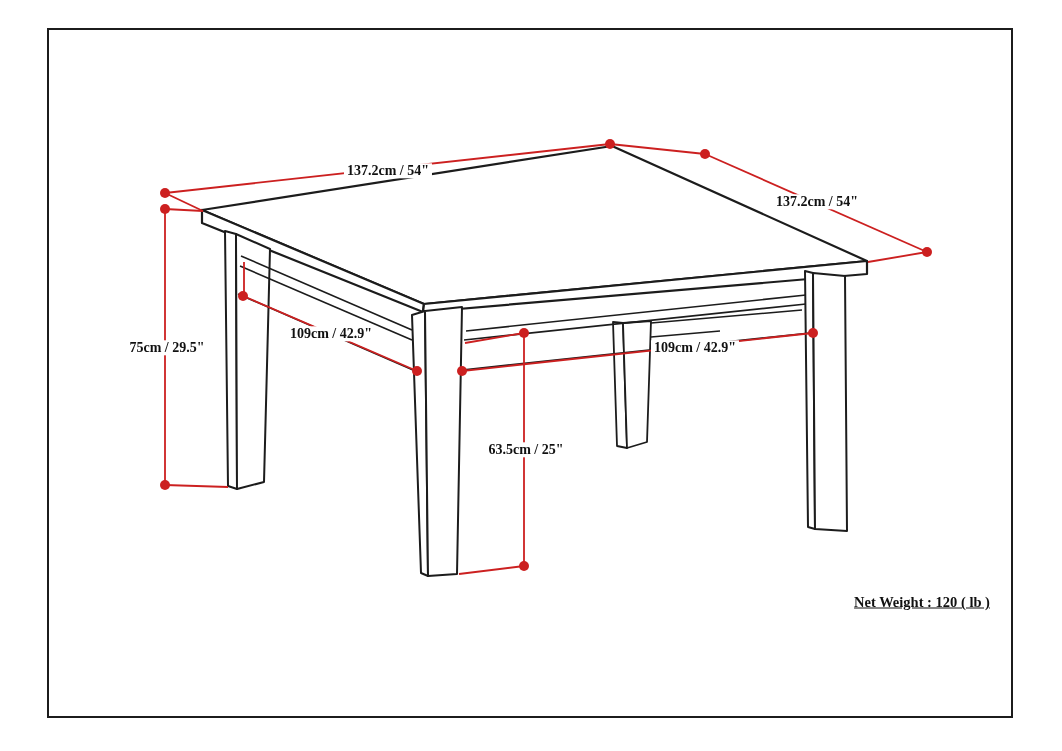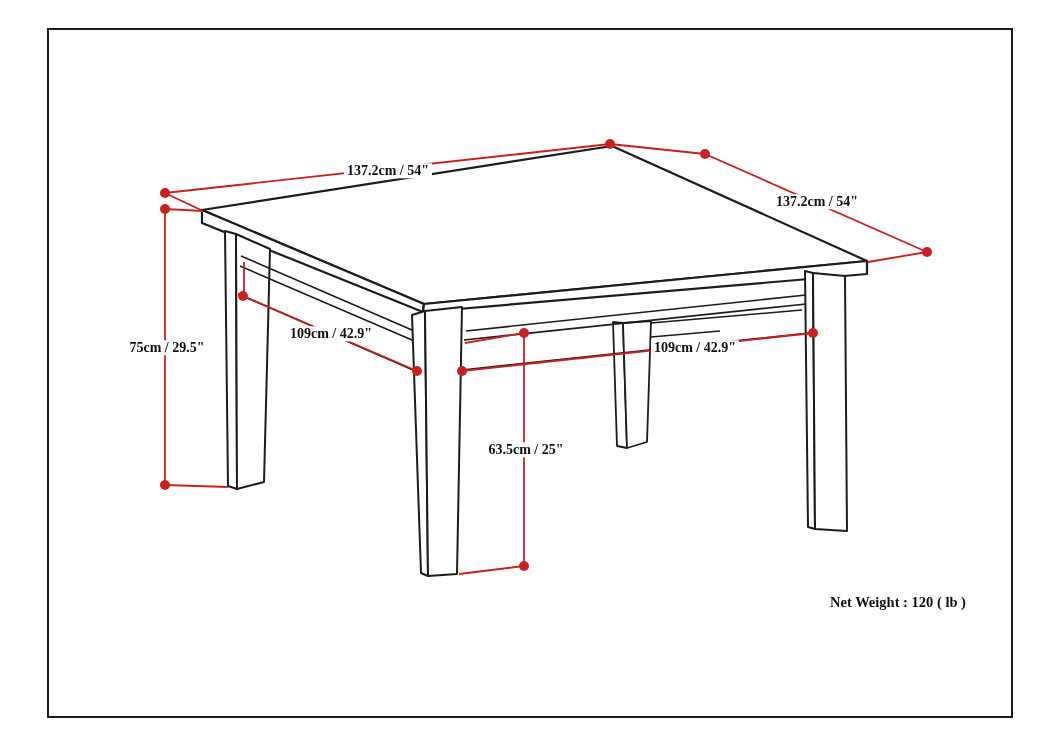--- a/index.html
+++ b/index.html
@@ -121,13 +121,13 @@
 <div class="dim-label" style="left:817px;top:202px;">137.2cm / 54"</div>
 
 <div class="dim-label" style="left:167px;top:348px;">75cm / 29.5"</div>
 
 <div class="dim-label" style="left:331px;top:334px;">109cm / 42.9"</div>
 
 <div class="dim-label" style="left:695px;top:348px;">109cm / 42.9"</div>
 
 <div class="dim-label" style="left:526px;top:450px;">63.5cm / 25"</div>
 
-<div class="note-label" style="left:898px;top:602px;">Net Weight : 120 ( lb )</div>
+<div class="note-label" style="left:922px;top:602px;text-decoration:underline;">Net Weight : 120 ( lb )</div>
 
 </body></html>

